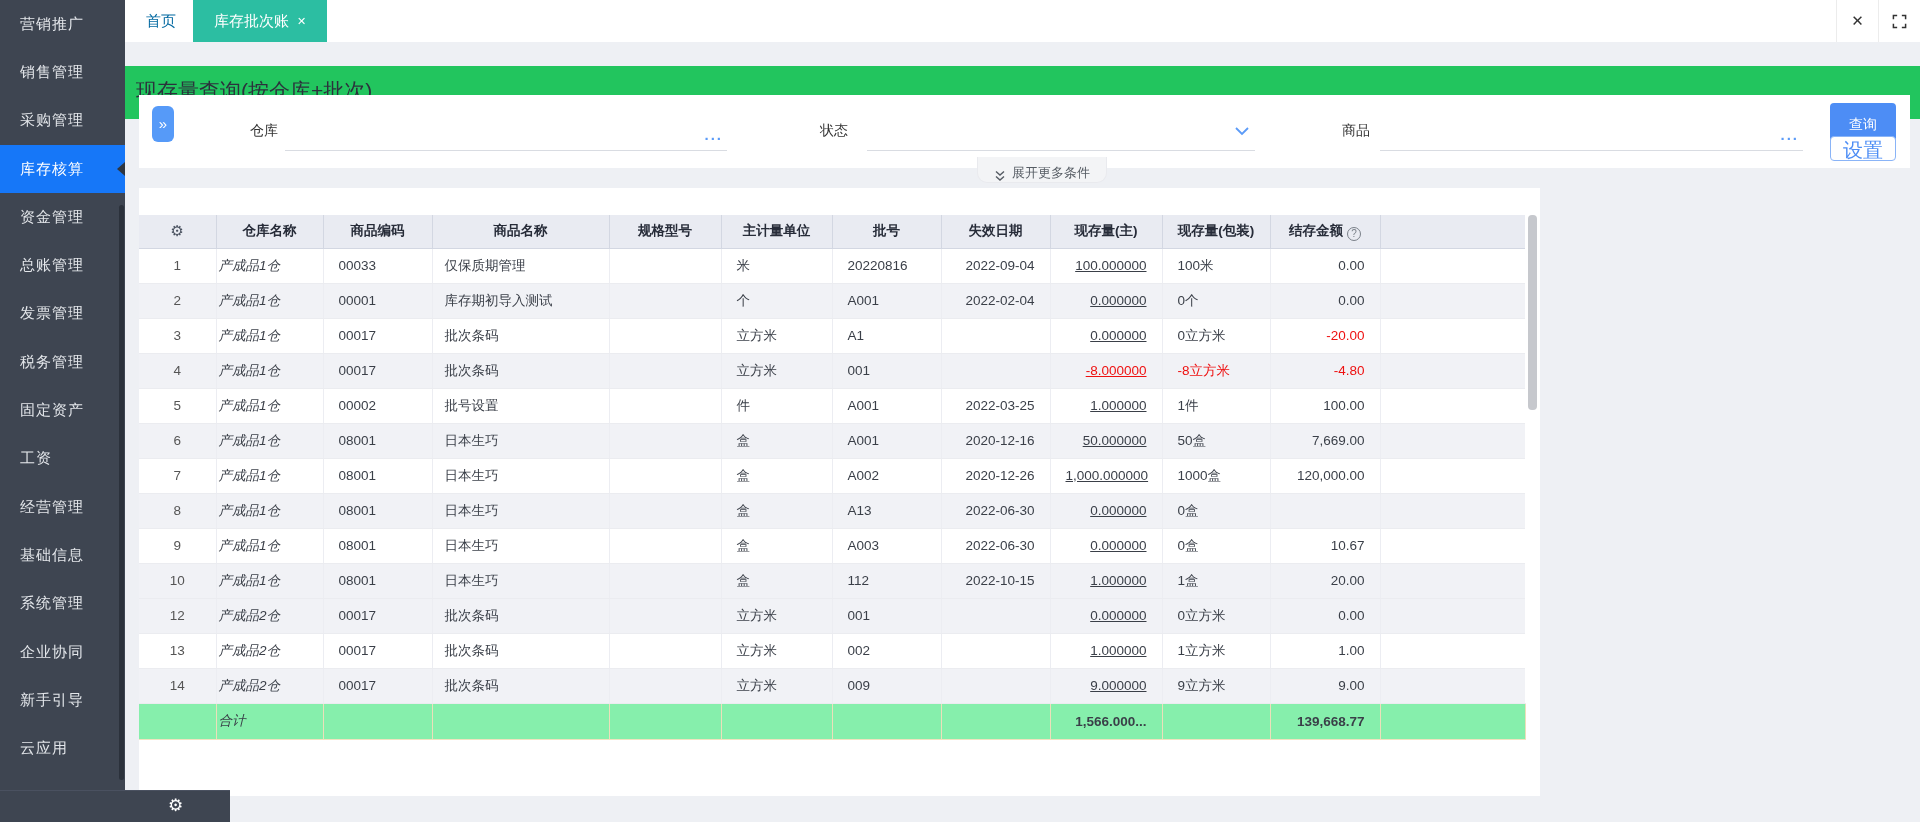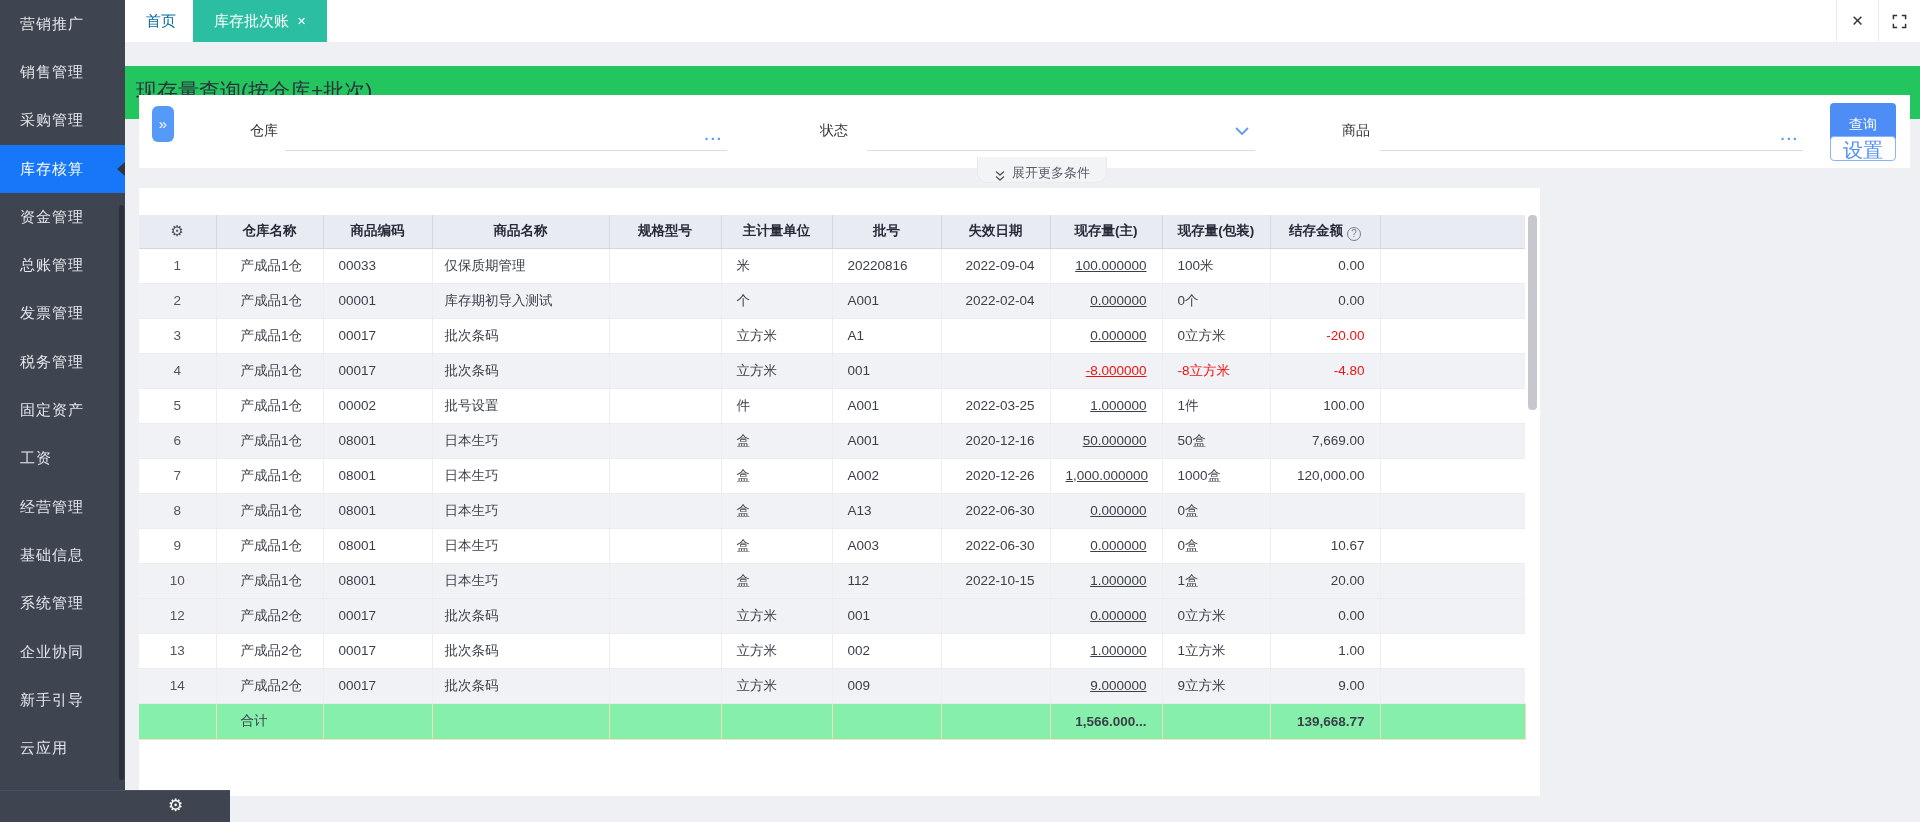--- a/index.html
+++ b/index.html
@@ -64,21 +64,21 @@
   
   #card { position:absolute; left:139px; top:188px; width:1401px; height:608px; background:#fff; }
   #grid { margin-top:27px; border-collapse:collapse; table-layout:fixed; width:1386px; }
   #grid th { height:33px; background:#e9ebf2; font-size:13.5px; font-weight:bold; color:#272c39;
     border-right:1px solid #d3d7e2; border-bottom:1px solid #d3d7e2; text-align:center; cursor:pointer; }
   #grid th.blank, #grid td.blank { border-right:none; }
   #grid td { height:35px; font-size:13.5px; color:#3a3f48; border-right:1px solid #ecedf2;
     border-bottom:1px solid #ebecf0; padding:0 15px; white-space:nowrap; overflow:hidden; }
   #grid tr.even td { background:#f1f2f6; }
   #grid td.c-num { text-align:center; color:#555; padding:0; }
-  #grid td.c-warehouse { padding-left:24px; }
+  #grid td.c-warehouse { padding-left:2px;font-style:italic; }
   #grid td.c-name { padding-left:12px; }
   #grid td.c-expiry { text-align:right; }
   #grid td.c-right { text-align:right; }
   #grid td .qty-link { text-decoration:underline; cursor:pointer; }
   #grid .neg { color:#ee1111; }
   #grid tr.total td { height:36px; background:#86efac; border-right:1px solid #ecdfba;
     border-top:1px solid #f0e4c0; border-bottom:1px solid #f0e4c0; }
   #grid tr.total td.t-val { font-weight:bold; }
   .gear-glyph { font-family:"DejaVu Sans",sans-serif; font-size:15px; color:#4a5260; }
   .help-circle { display:inline-block; width:14px; height:14px; border:1px solid #7a8089; border-radius:50%;

